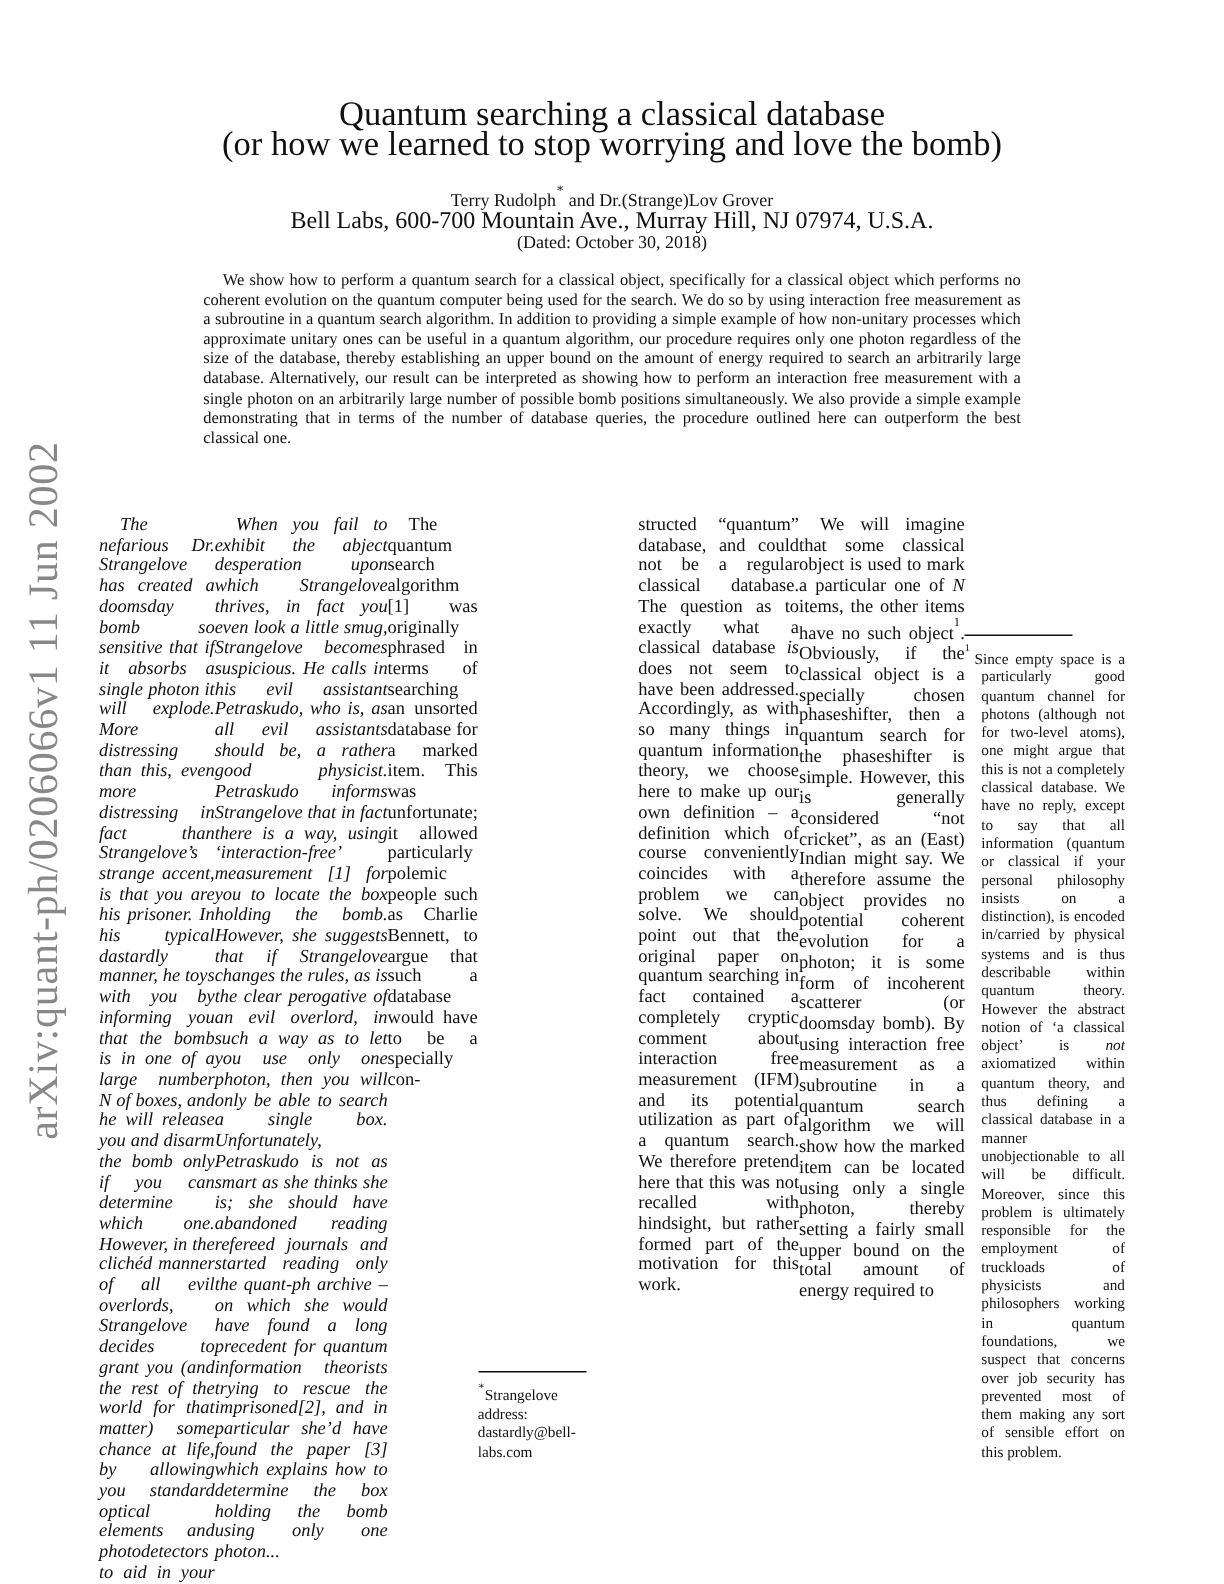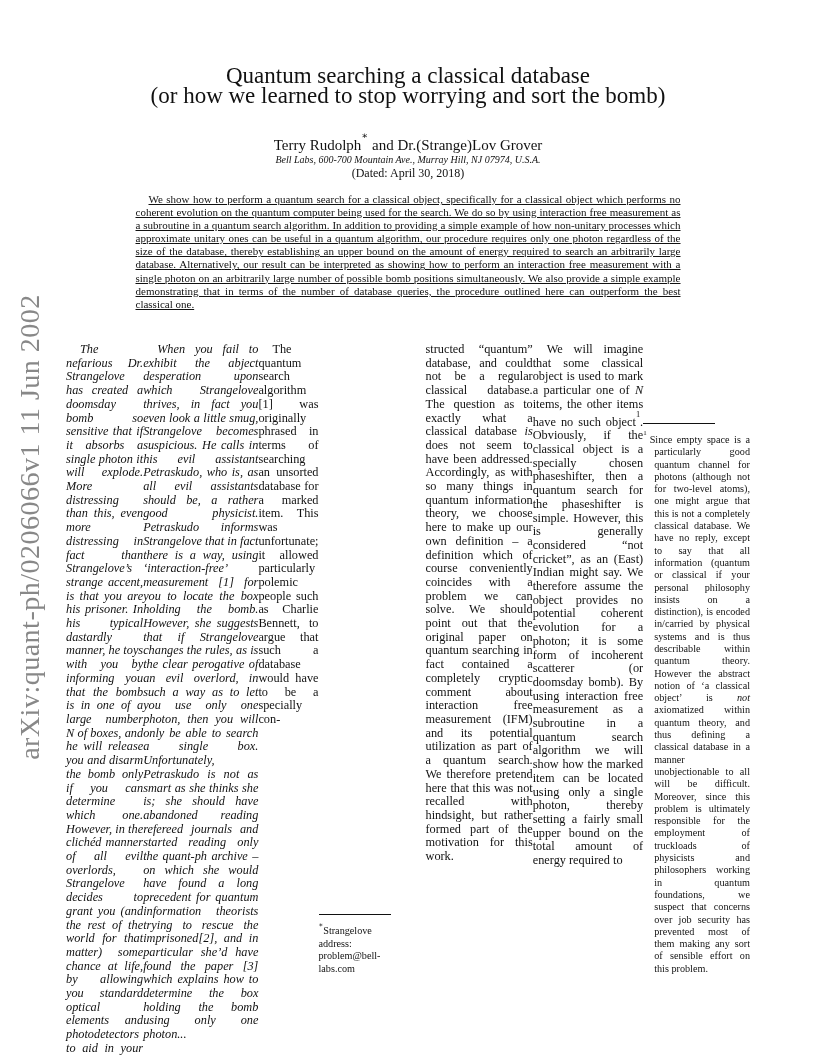--- a/index.html
+++ b/index.html
@@ -18,32 +18,31 @@
     left: 30px; top: 527px;
     transform: translate(-50%,-50%) rotate(-90deg);
     white-space: nowrap;
     font-size: 28px;
     color: #888888;
     letter-spacing: 0.5px;
   }
   
   .header { padding-top: 66px; text-align: center; }
   .title { font-size: 23px; font-weight: normal; line-height: 20px; }
-  .authors { margin-top: 27px; font-size: 15px; line-height: 15px; }
-  .affiliation { font-style: italic; font-size: 10px; line-height: 13px; }
+  .authors { margin-top: 16px; font-size: 12px; line-height: 15px; }
+  .affiliation { font-size: 16px; line-height: 13px; }
   .dateline { font-size: 12px; line-height: 13px; margin-top: 1px; }
   sup.mark { font-size: 68%; position: relative; top: -0.45em; }
   
   .abstract {
     width: 545px;
     margin: 13px auto 0 auto;
     font-size: 11px;
     line-height: 13.1px;
     text-align: justify;
-    text-decoration: underline;
   }
   .abstract .para { text-indent: 13px; }
   
   .columns {
     position: absolute;
     left: 66px; right: 66px; top: 343px;
     height: 632px;
     display: flex;
     gap: 35px;
   }
@@ -77,40 +76,40 @@
 </head>
 <body>
 
 <div class="page">
 
   <div class="stamp">arXiv:quant-ph/0206066v1  11 Jun 2002</div>
 
   <div class="header">
     <div class="title">
       <div>Quantum searching a classical database</div>
-      <div>(or how we learned to stop worrying and sort the bomb)</div>
+      <div>(or how we learned to stop worrying and love the bomb)</div>
     </div>
     <div class="authors"><span>Terry Rudolph</span><sup class="mark">∗</sup><span> and Dr.(Strange)Lov Grover</span></div>
     <div class="affiliation">Bell Labs, 600-700 Mountain Ave., Murray Hill, NJ 07974, U.S.A.</div>
-    <div class="dateline">(Dated: April 30, 2018)</div>
+    <div class="dateline">(Dated: October 30, 2018)</div>
   </div>
 
   <div class="abstract">
     <div class="para">We show how to perform a quantum search for a classical object, specifically for a classical object which performs no coherent evolution on the quantum computer being used for the search. We do so by using interaction free measurement as a subroutine in a quantum search algorithm. In addition to providing a simple example of how non-unitary processes which approximate unitary ones can be useful in a quantum algorithm, our procedure requires only one photon regardless of the size of the database, thereby establishing an upper bound on the amount of energy required to search an arbitrarily large database. Alternatively, our result can be interpreted as showing how to perform an interaction free measurement with a single photon on an arbitrarily large number of possible bomb positions simultaneously. We also provide a simple example demonstrating that in terms of the number of database queries, the procedure outlined here can outperform the best classical one.</div>
   </div>
 
   <div class="columns">
 
     <div class="col">
       <p class="it indent">The nefarious Dr. Strangelove has created a doomsday bomb so sensitive that if it absorbs a single photon it will explode. More distressing than this, even more distressing in fact than Strangelove’s strange accent, is that you are his prisoner. In his typical dastardly manner, he toys with you by informing you that the bomb is in one of a large number N of boxes, and he will release you and disarm the bomb only if you can determine which one. However, in the clichéd manner of all evil overlords, Strangelove decides to grant you (and the rest of the world for that matter) some chance at life, by allowing you standard optical elements and photodetectors to aid in your challenge.</p>
       <p class="it indent">When you fail to exhibit the abject desperation upon which Strangelove thrives, in fact you even look a little smug, Strangelove becomes suspicious. He calls in his evil assistant Petraskudo, who is, as all evil assistants should be, a rather good physicist. Petraskudo informs Strangelove that in fact there is a way, using ‘interaction-free’ measurement [1] for you to locate the box holding the bomb. However, she suggests that if Strangelove changes the rules, as is the clear perogative of an evil overlord, in such a way as to let you use only one photon, then you will only be able to search a single box. Unfortunately, Petraskudo is not as smart as she thinks she is; she should have abandoned reading refereed journals and started reading only the quant-ph archive – on which she would have found a long precedent for quantum information theorists trying to rescue the imprisoned[2], and in particular she’d have found the paper [3] which explains how to determine the box holding the bomb using only one photon...</p>
       <p class="indent">The quantum search algorithm [1] was originally phrased in terms of searching an unsorted database for a marked item. This was unfortunate; it allowed particularly polemic people such as Charlie Bennett, to argue that such a database would have to be a specially con-</p>
       <div class="fnblock">
         <div class="fnrule"></div>
-        <div class="footnote"><sup class="mark">∗</sup><span>Strangelove address: </span><span>problem@bell-labs.com</span></div>
+        <div class="footnote"><sup class="mark">∗</sup><span>Strangelove address: </span><span>dastardly@bell-labs.com</span></div>
       </div>
     </div>
 
     <div class="col">
       <p><span>structed “quantum” database, and could not be a regular classical database. The question as to exactly what a classical database </span><i class="ivar">is</i><span> does not seem to have been addressed. Accordingly, as with so many things in quantum information theory, we choose here to make up our own definition – a definition which of course conveniently coincides with a problem we can solve. We should point out that the original paper on quantum searching in fact contained a completely cryptic comment about interaction free measurement (IFM) and its potential utilization as part of a quantum search. We therefore pretend here that this was not recalled with hindsight, but rather formed part of the motivation for this work.</span></p>
       <p class="indent"><span>We will imagine that some classical object is used to mark a particular one of </span><i class="ivar">N</i><span> items, the other items have no such object</span><sup class="mark">1</sup><span>. Obviously, if the classical object is a specially chosen phaseshifter, then a quantum search for the phaseshifter is simple. However, this is generally considered “not cricket”, as an (East) Indian might say. We therefore assume the object provides no potential coherent evolution for a photon; it is some form of incoherent scatterer (or doomsday bomb). By using interaction free measurement as a subroutine in a quantum search algorithm we will show how the marked item can be located using only a single photon, thereby setting a fairly small upper bound on the total amount of energy required to</span></p>
       <div class="fnblock">
         <div class="fnrule"></div>
         <div class="footnote fn-hang"><sup class="mark">1</sup><span>Since empty space is a particularly good quantum channel for photons (although not for two-level atoms), one might argue that this is not a completely classical database. We have no reply, except to say that all information (quantum or classical if your personal philosophy insists on a distinction), is encoded in/carried by physical systems and is thus describable within quantum theory. However the abstract notion of ‘a classical object’ is </span><i class="ivar">not</i><span> axiomatized within quantum theory, and thus defining a classical database in a manner unobjectionable to all will be difficult. Moreover, since this problem is ultimately responsible for the employment of truckloads of physicists and philosophers working in quantum foundations, we suspect that concerns over job security has prevented most of them making any sort of sensible effort on this problem.</span></div>
       </div>

